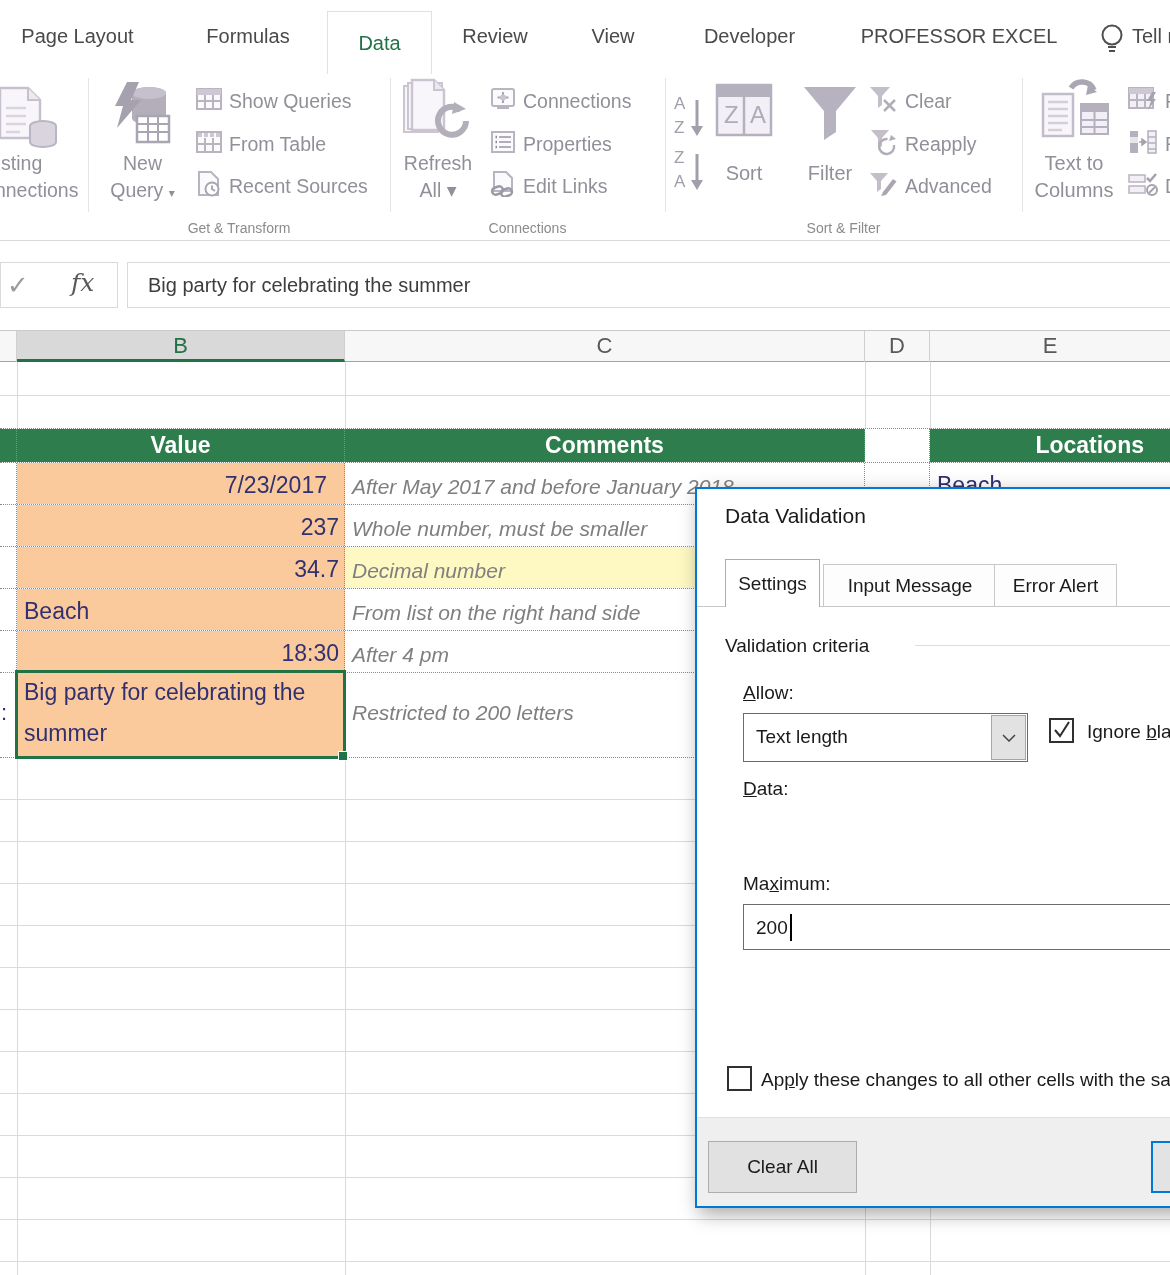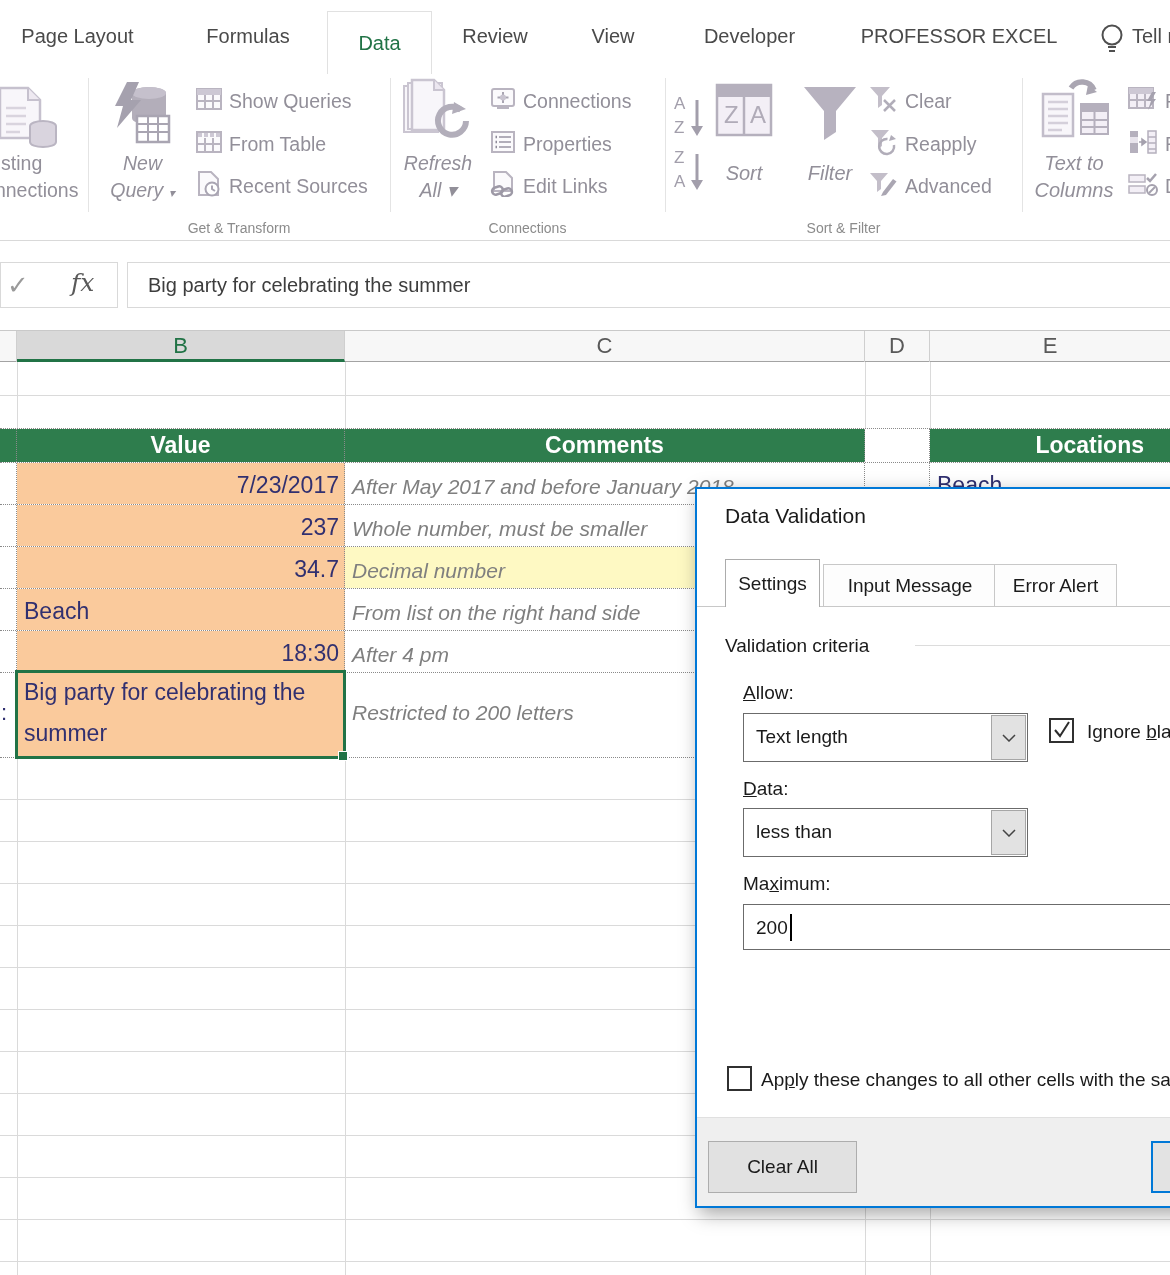--- a/index.html
+++ b/index.html
@@ -9,21 +9,21 @@
   
   .tabbar{position:absolute;left:0;top:0;width:1170px;height:72px;background:#fff;border-bottom:1px solid #e1e1e1;}
   .tab{position:absolute;top:0;height:72px;display:flex;align-items:center;justify-content:center;
        font-size:20px;color:#4a4a4a;white-space:nowrap;}
   .tab.active{background:#fff;border:1px solid #e1e1e1;border-bottom:none;color:#217346;top:11px;height:62px;z-index:2;}
   
   .ribbon{position:absolute;left:0;top:72px;width:1170px;height:168px;background:#fff;border-bottom:1px solid #d9d9d9;}
   .rsep{position:absolute;top:6px;height:134px;width:1px;background:#e4e4e4;}
   .rlabel{position:absolute;top:148px;height:20px;font-size:14px;color:#8b8b8b;text-align:center;}
   .rtext{font-size:19.5px;color:#928f99;white-space:nowrap;}
-  .bigbtn-label{position:absolute;text-align:center;font-size:19.5px;color:#928f99;line-height:27px;font-style:italic;}
+  .bigbtn-label{position:absolute;text-align:center;font-size:19.5px;color:#928f99;line-height:27px;}
   .smallrow{position:absolute;display:flex;align-items:center;gap:7px;height:30px;}
   .carat{font-size:12px;color:#928f99;}
   
   .fbar{position:absolute;left:0;top:241px;width:1170px;height:89px;background:#fff;}
   .fbox{position:absolute;top:21px;height:46px;background:#fff;border:1px solid #d9d9d9;box-sizing:border-box;}
   
   .sheet{position:absolute;left:0;top:330px;width:1170px;height:945px;background:#fff;}
   .colheads{position:absolute;left:0;top:0;width:1170px;height:32px;background:#f7f7f7;
             border-top:1px solid #c9c9c9;border-bottom:1px solid #a3a3a3;box-sizing:border-box;}
   .chcell{position:absolute;top:0;height:31px;line-height:29px;text-align:center;font-size:22px;color:#595959;
@@ -316,21 +316,21 @@
   <div class="row" style="top:98px;height:35px;border-top:1px dotted #8a8a8a;">
     <div class="cell hdr brdot" style="left:0;width:17px;"></div>
     <div class="cell hdr brdot" style="left:17px;width:328px;">Value</div>
     <div class="cell hdr brdot" style="left:345px;width:520px;">Comments</div>
     <div class="cell brdot" style="left:865px;width:65px;background:#fff;"></div>
     <div class="cell hdr" style="left:930px;width:240px;justify-content:flex-end;padding-right:26px;">Locations</div>
   </div>
 
   <div class="row" style="top:133px;height:42px;">
     <div class="cell brdot" style="left:0;width:17px;background:#fff;"></div>
-    <div class="cell orange brdot val" style="left:17px;width:328px;justify-content:flex-end;padding-right:5px;">7/23/2017</div>
+    <div class="cell orange brdot val" style="left:17px;width:328px;justify-content:flex-end;padding-right:17px;">7/23/2017</div>
     <div class="cell brdot com" style="left:345px;width:520px;background:#fff;overflow:visible;">After May 2017 and before January 2018</div>
     <div class="cell brdot" style="left:865px;width:65px;background:#fff;"></div>
     <div class="cell val" style="left:930px;width:240px;background:#fff;padding-left:7px;">Beach</div>
   </div>
   <div class="row" style="top:175px;height:42px;">
     <div class="cell brdot" style="left:0;width:17px;background:#fff;"></div>
     <div class="cell orange brdot val" style="left:17px;width:328px;justify-content:flex-end;padding-right:5px;">237</div>
     <div class="cell brdot com" style="left:345px;width:520px;background:#fff;overflow:visible;">Whole number, must be smaller</div>
     <div class="cell brdot" style="left:865px;width:65px;background:#fff;"></div>
     <div class="cell" style="left:930px;width:240px;background:#fff;"></div>
@@ -393,28 +393,20 @@
   </div>
 
   <div class="cbx" style="left:352px;top:229px;width:25px;height:25px;">
     <svg width="21" height="21" viewBox="0 0 21 21">
         <path d="M4 10l5 6L18 2" fill="none" stroke="#2d2d2d" stroke-width="2"></path>
       </svg>
   </div>
   <div class="dlg-label" style="left:390px;top:232px;"><span>Ignore </span><span class="u">b</span><span>lank</span></div>
 
   <div class="dlg-label u1" style="left:46px;top:289px;">Data:</div>
-  <div class="combo" style="left:46px;top:319px;width:285px;height:49px;">
-    <span class="cv">less than</span>
-    <span class="dd">
-        <svg width="14" height="8" viewBox="0 0 14 8">
-          <path d="M1 1l6 6 6-6" fill="none" stroke="#444" stroke-width="1.5"></path>
-        </svg>
-      </span>
-  </div>
 
   <div class="dlg-label" style="left:46px;top:384px;"><span>Ma</span><span class="u">x</span><span>imum:</span></div>
   <div class="combo" style="left:46px;top:415px;width:540px;height:46px;">
     <span class="cv">200</span>
     <span class="abs" style="left:46px;top:9px;width:1.5px;height:27px;background:#000;"></span>
   </div>
 
   <div class="cbx" style="left:30px;top:577px;width:25px;height:25px;"></div>
   <div class="dlg-label" style="left:64px;top:580px;"><span>Ap</span><span class="u">p</span><span>ly these changes to all other cells with the same settings</span></div>
 

